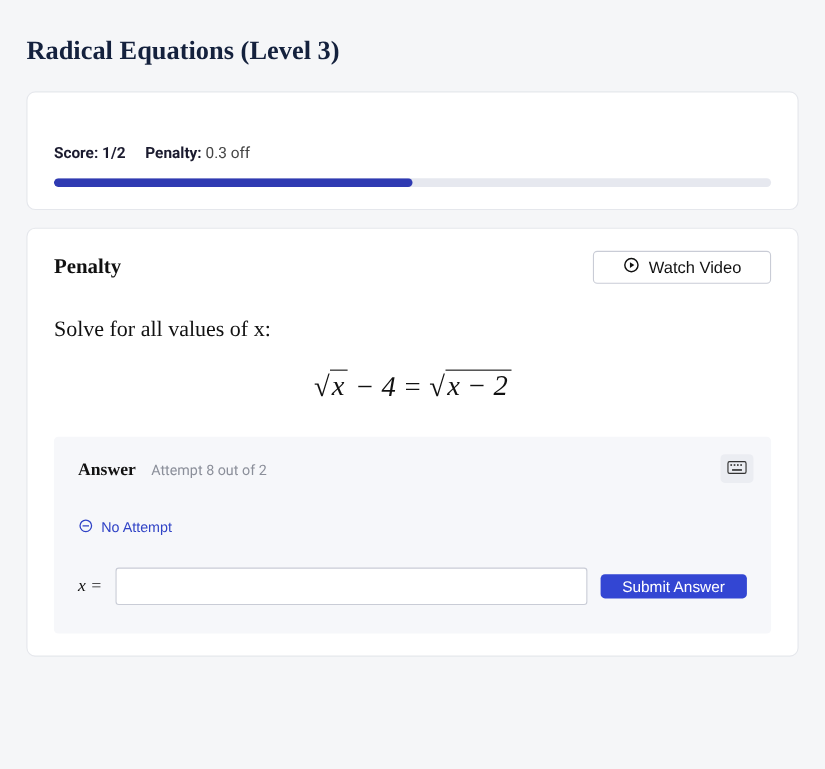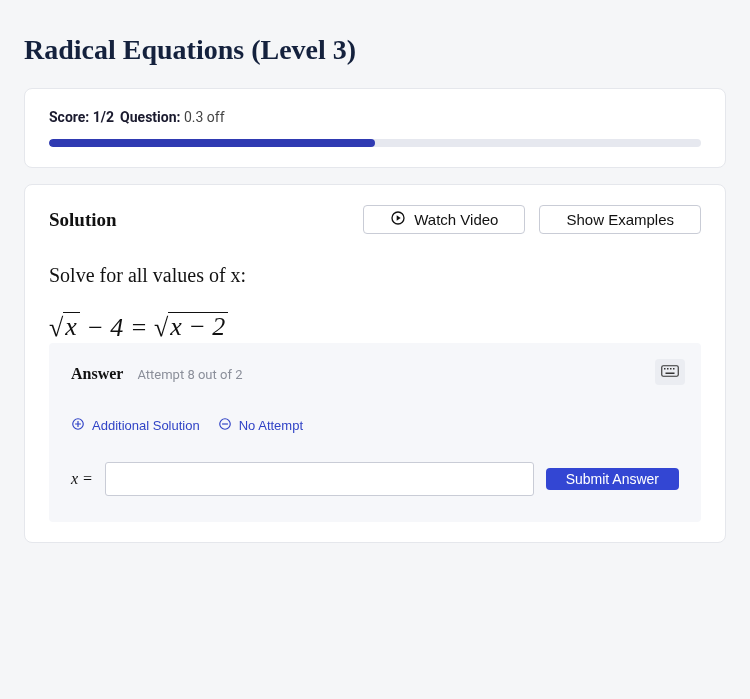--- a/index.html
+++ b/index.html
@@ -5,38 +5,39 @@
   * { box-sizing: border-box; margin: 0; padding: 0; }
   body {
     background: #f5f6f8;
     font-family: -apple-system, BlinkMacSystemFont, "Segoe UI", Roboto, "Helvetica Neue", Arial, sans-serif;
     width: 750px;
     padding: 24px;
     color: #1a1a2e;
   }
   .page-title {
     font-family: Georgia, "Times New Roman", serif;
-    font-size: 28px;
+    font-size: 24px;
     font-weight: 700;
     color: #14213d;
     margin-bottom: 22px;
     margin-top: 10px;
   }
   .card {
     background: #ffffff;
     border: 1px solid #e5e7ec;
     border-radius: 8px;
     padding: 20px 24px;
     margin-bottom: 16px;
   }
   .score-row {
     display: flex;
-    gap: 6px;
+    gap: 18px;
     font-size: 14px;
     margin-bottom: 14px;
+    margin-top: 28px;
   }
   .score-row .strong { font-weight: 700; }
   .score-row .off { color: #444; }
   .progress-track {
     width: 100%;
     height: 8px;
     background: #e6e8ef;
     border-radius: 4px;
     overflow: hidden;
   }
@@ -75,24 +76,26 @@
     color: #111;
   }
   .outline-btn svg { width: 16px; height: 16px; }
   .prompt-text {
     font-family: Georgia, "Times New Roman", serif;
     font-size: 20px;
     color: #111;
     margin-bottom: 26px;
   }
   .equation {
+    text-align: center;
     font-family: "Times New Roman", Georgia, serif;
     font-size: 26px;
     font-style: italic;
     color: #111;
+    margin-bottom: 30px;
   }
   .equation .sqrt-wrap {
     position: relative;
     display: inline-block;
     font-style: normal;
   }
   .equation .radical-sym {
     font-style: normal;
   }
   .equation .radicand {
@@ -196,44 +199,41 @@
 
 <h1 class="page-title">Radical Equations (Level 3)</h1>
 
 <div class="card">
   <div class="score-row">
     <span>
       <span class="strong">Score:</span>
       <span class="strong">1/2</span>
     </span>
     <span>
-      <span class="strong">Question:</span>
+      <span class="strong">Penalty:</span>
       <span class="off">0.3 off</span>
     </span>
   </div>
   <div class="progress-track">
     <div class="progress-fill" style="width:50%"></div>
   </div>
 </div>
 
 <div class="card">
   <div class="question-header">
-    <div class="question-label">Solution</div>
+    <div class="question-label">Penalty</div>
     <div class="header-buttons">
       <button class="outline-btn">
         <span>
           <svg viewBox="0 0 24 24" fill="none" stroke="#111" stroke-width="2">
             <circle cx="12" cy="12" r="9"></circle>
             <path d="M10 8l6 4-6 4V8z" fill="#111" stroke="none"></path>
           </svg>
         </span>
         <span>Watch Video</span>
-      </button>
-      <button class="outline-btn">
-        <span>Show Examples</span>
       </button>
     </div>
   </div>
 
   <div class="prompt-text">Solve for all values of x:</div>
 
   <div class="equation">
     <span class="sqrt-wrap"><span class="radical-sym">√</span><span class="radicand">x</span></span><span> − 4</span>
     <span> = </span>
     <span class="sqrt-wrap"><span class="radical-sym">√</span><span class="radicand">x − 2</span></span>
@@ -256,29 +256,20 @@
     <div class="answer-head">
       <span class="answer-label">Answer</span>
       <span class="attempt-text">Attempt 8 out of 2</span>
     </div>
 
     <div class="sol-row">
       <button class="sol-link">
         <span>
           <svg viewBox="0 0 24 24" fill="none" stroke="#3043c6" stroke-width="2">
             <circle cx="12" cy="12" r="9"></circle>
-              <path d="M12 7v10M7 12h10"></path>
-          </svg>
-        </span>
-        <span>Additional Solution</span>
-      </button>
-      <button class="sol-link">
-        <span>
-          <svg viewBox="0 0 24 24" fill="none" stroke="#3043c6" stroke-width="2">
-            <circle cx="12" cy="12" r="9"></circle>
               <path d="M7 12h10"></path>
           </svg>
         </span>
         <span>No Attempt</span>
       </button>
     </div>
 
     <div class="input-row">
       <span class="xeq">x =</span>
       <input type="text" class="answer-input" value="" style="">

